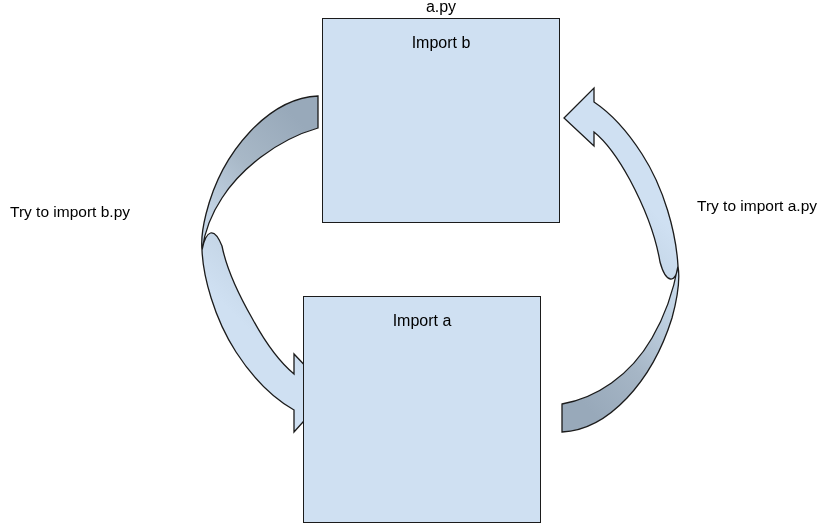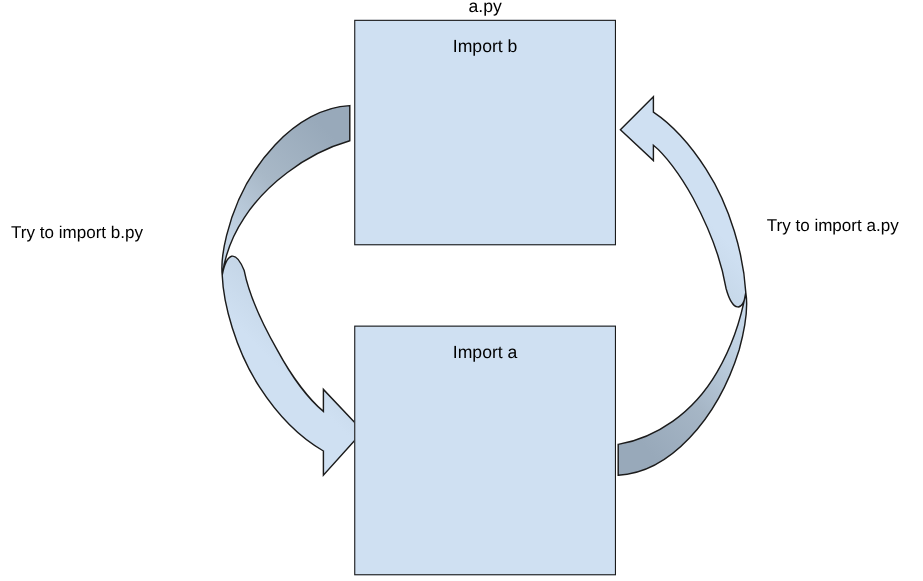--- a/index.html
+++ b/index.html
@@ -31,21 +31,21 @@
     box-sizing: border-box;
     z-index: 3;
   }
   #box-a {
     left: 322px;
     top: 18px;
     width: 238px;
     height: 205px;
   }
   #box-b {
-    left: 322px;
+    left: 303px;
     top: 296px;
     width: 238px;
     height: 227px;
   }
   .box-inner-label {
     position: absolute;
     left: 0;
     right: 0;
     top: 15px;
     text-align: center;

